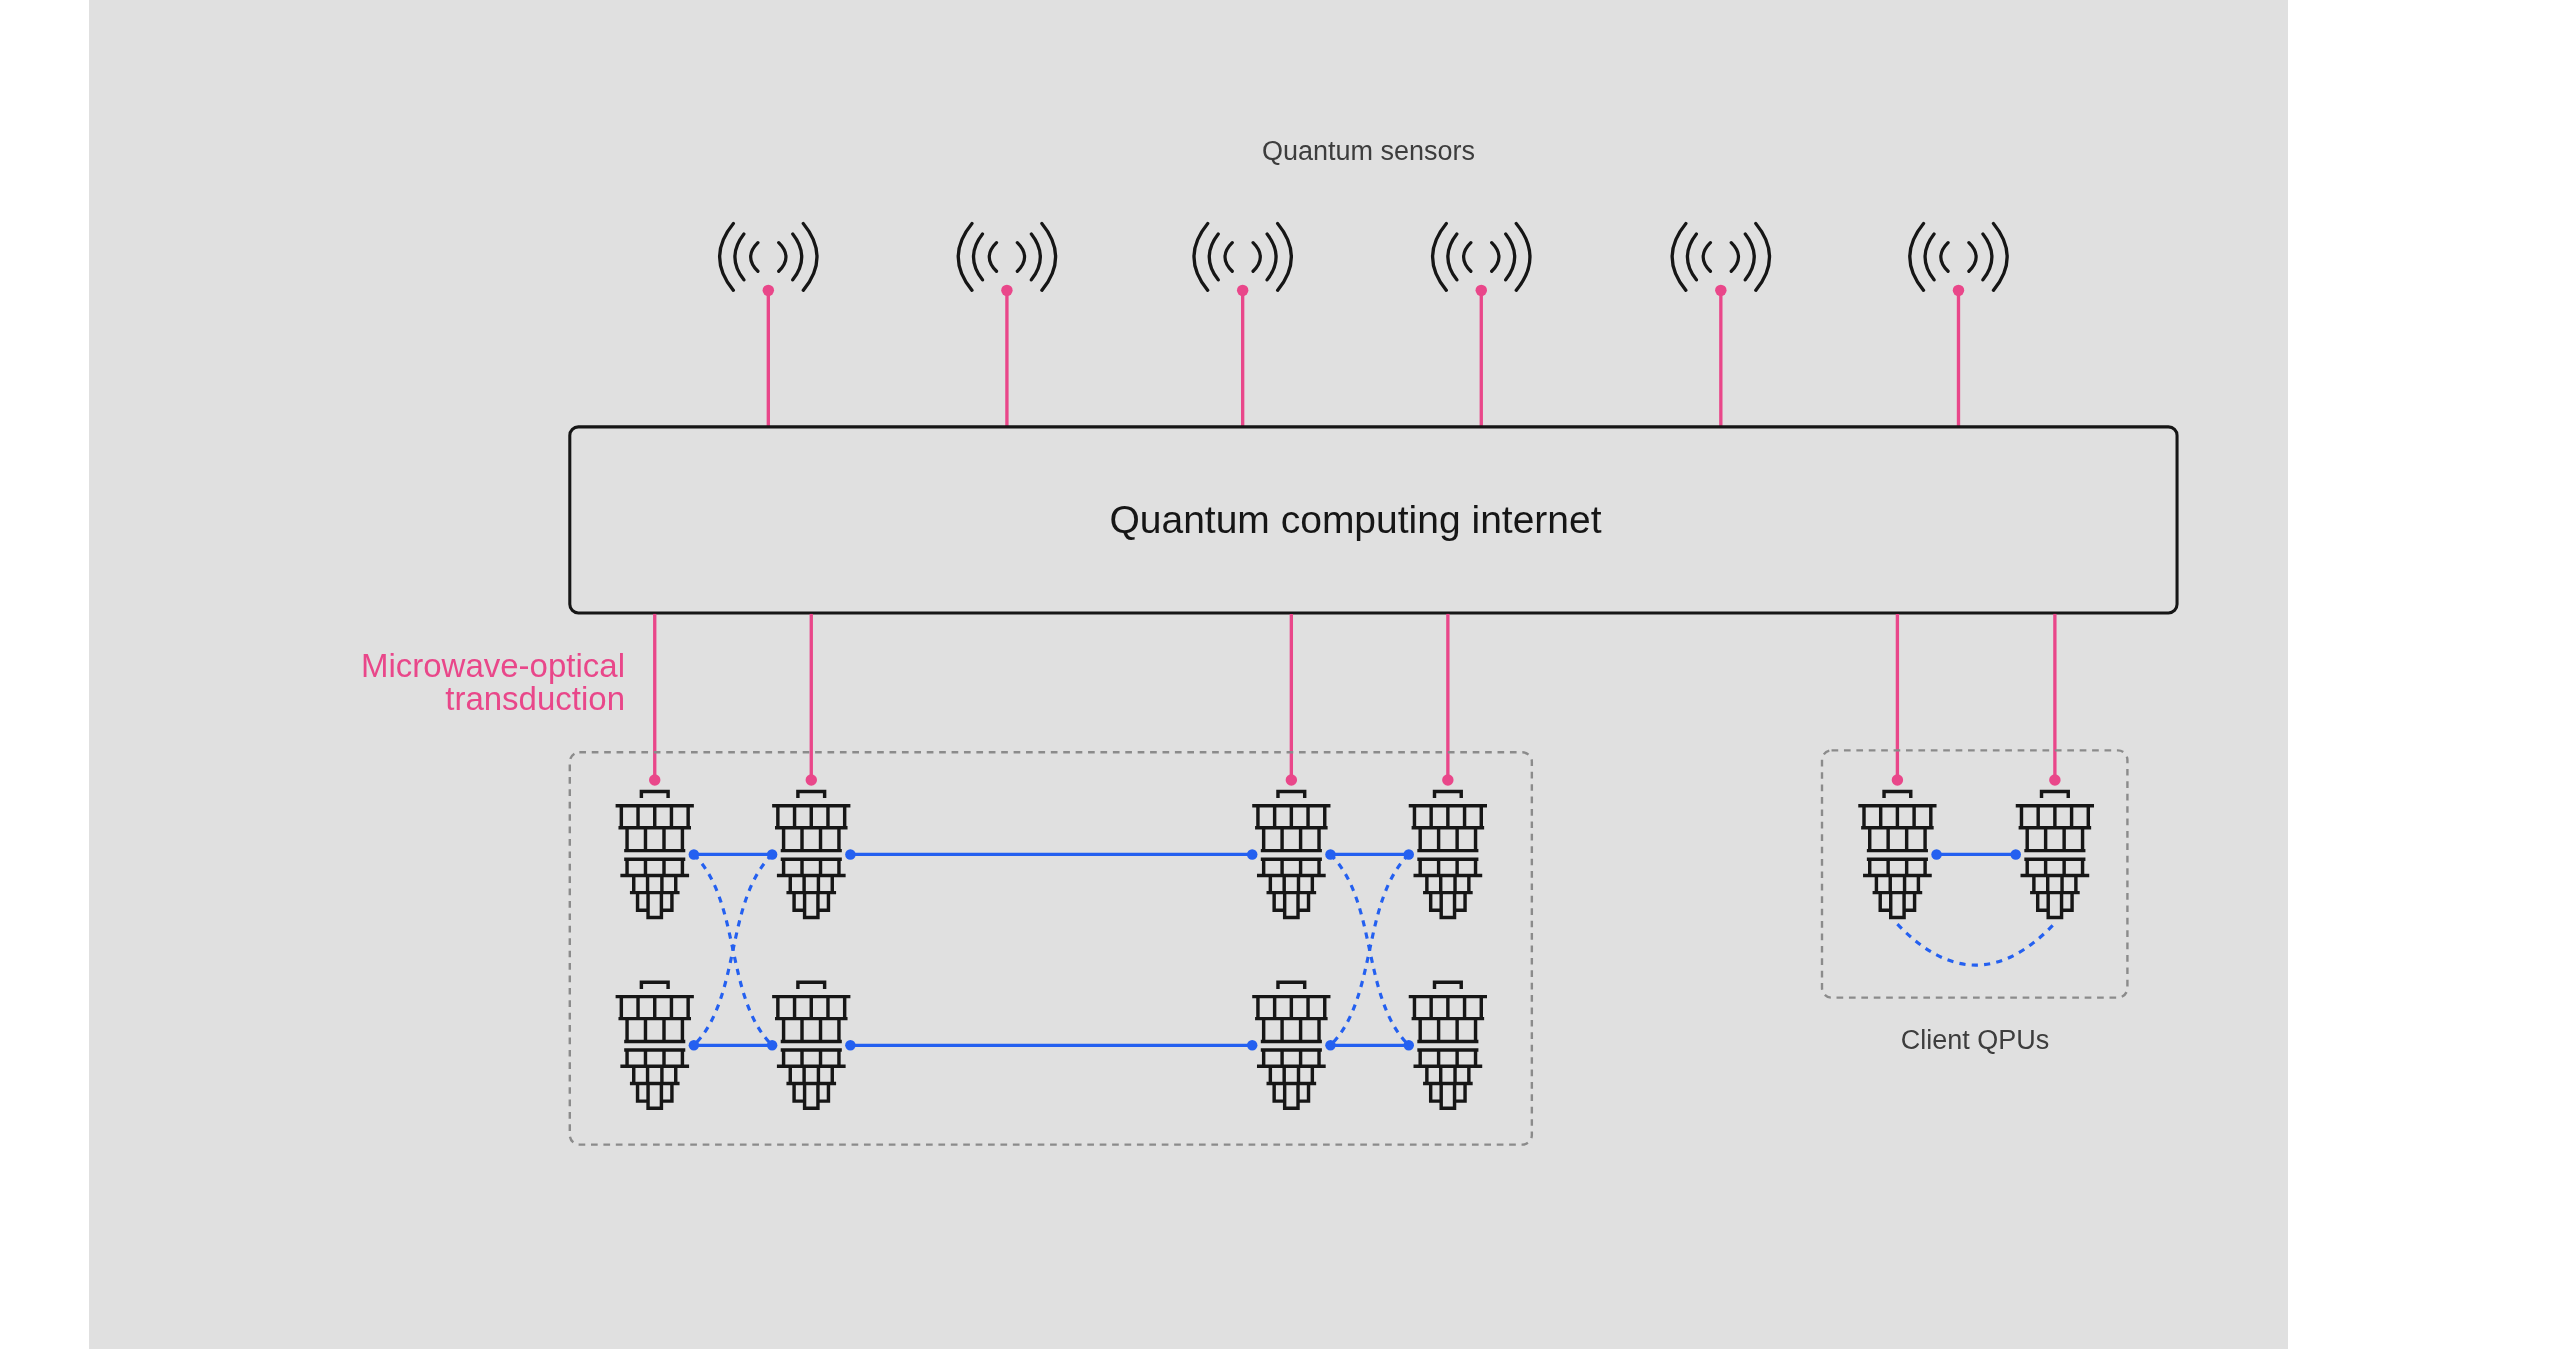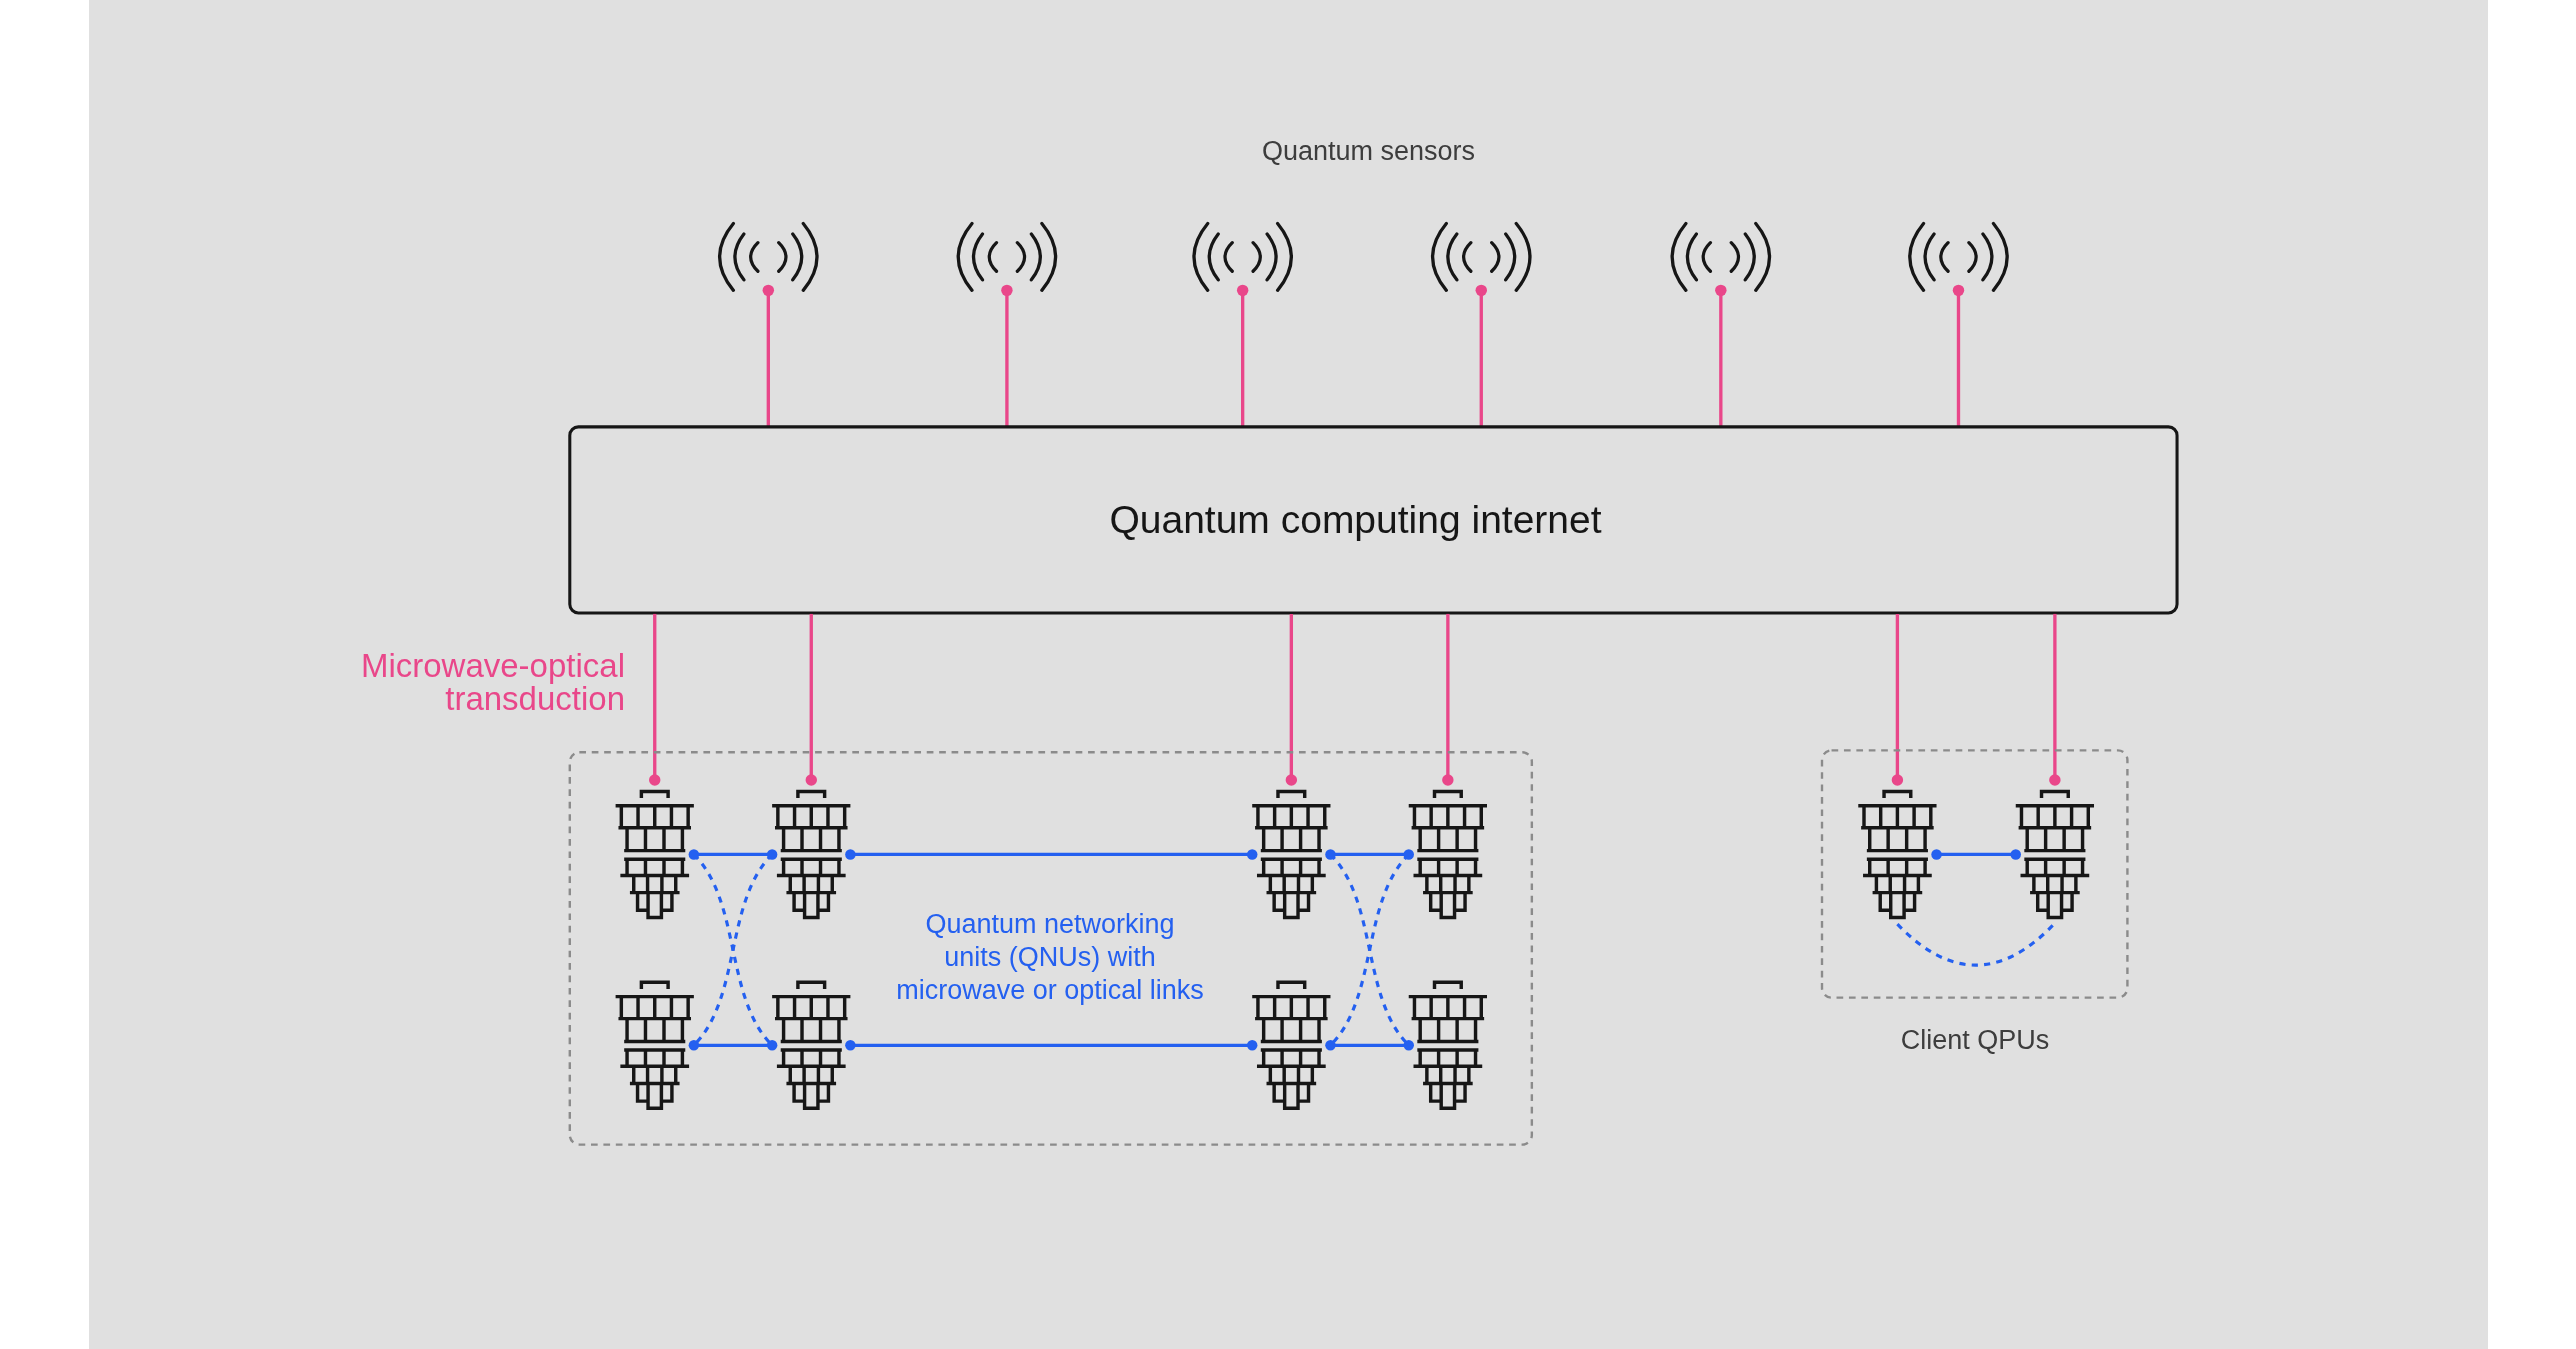--- a/index.html
+++ b/index.html
@@ -1,17 +1,17 @@
 <!DOCTYPE html>
 <html style="--page_bg: #ffffff; --slide_bg: #e0e0e0; --ink: #161616; --gray_text: #3d3d3d; --dash_gray: #8b8b8b; --pink: #e9478a; --blue: #2460f0;"><head>
 <meta charset="utf-8">
 <style>
   html,body{margin:0;padding:0;background:#ffffff}
   .stage{
-    position:relative;width:2576px;height:1350px;overflow:hidden;
+    position:relative;width:2288px;height:1350px;overflow:hidden;
     font-family:"Liberation Sans",sans-serif;background:var(--page_bg,#fff);
   }
   .slide-bg{position:absolute;left:89px;top:0;width:2399px;height:1350px;background:var(--slide_bg,#e0e0e0)}
   .overlay{position:absolute;left:0;top:0;width:2576px;height:1350px}
 
   
   .ink-stroke{stroke:var(--ink);fill:none}
   .pink-fill{fill:var(--pink);stroke:none}
   .blue-fill{fill:var(--blue);stroke:none}
 
@@ -148,22 +148,17 @@
 
   <div class="title-label">
     <span>Quantum computing internet</span>
   </div>
 
   <div class="pink-label">
     <span style="display:block">Microwave-optical</span>
     <span style="display:block">transduction</span>
   </div>
 
-  <div class="blue-label">
-    <span style="display:block">Quantum networking</span>
-    <span style="display:block">units (QNUs) with</span>
-    <span style="display:block">microwave or optical links</span>
-  </div>
 
 
   <div class="label center client-label">Client QPUs</div>
 </div>
 
 
 </body></html>

